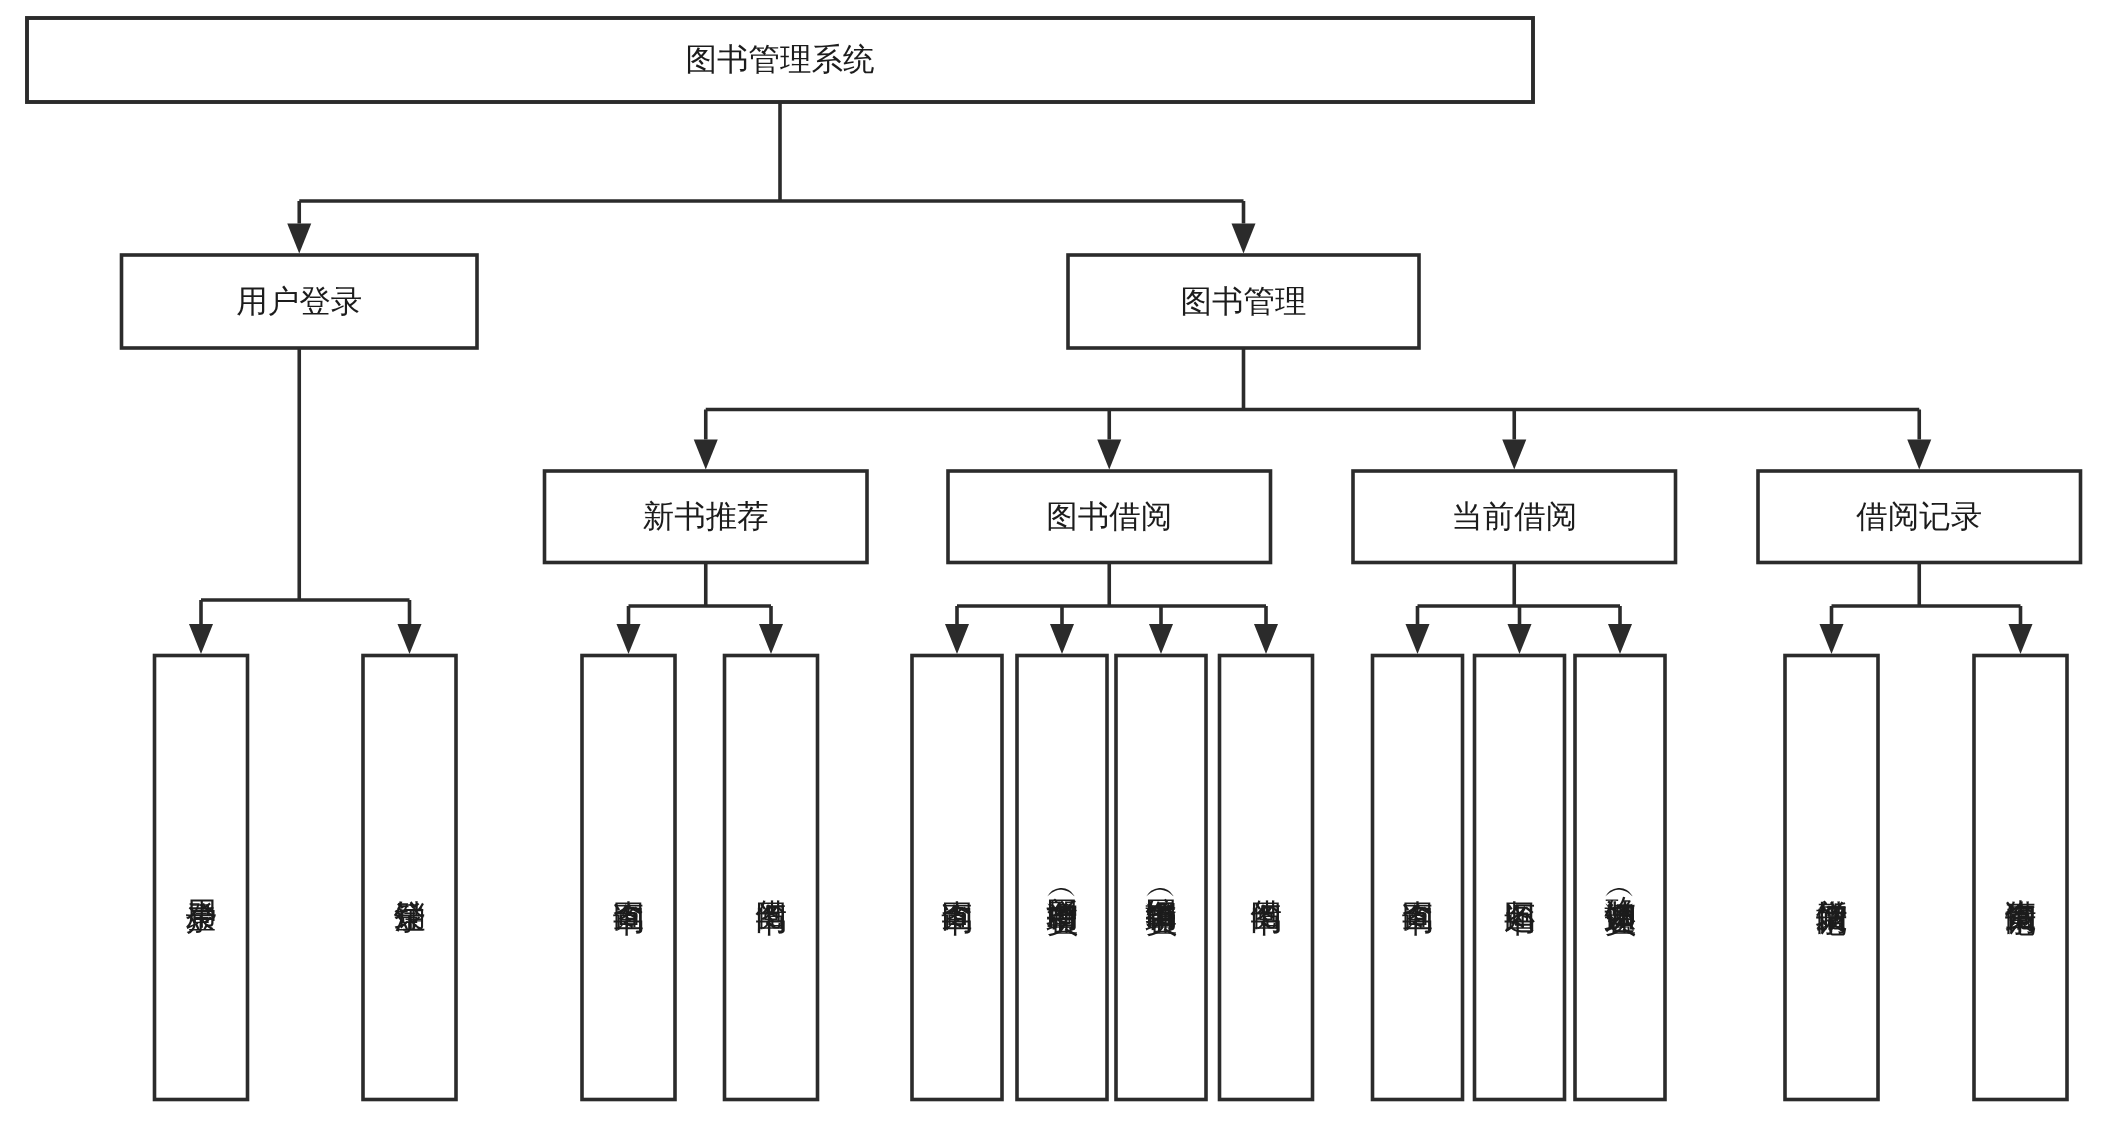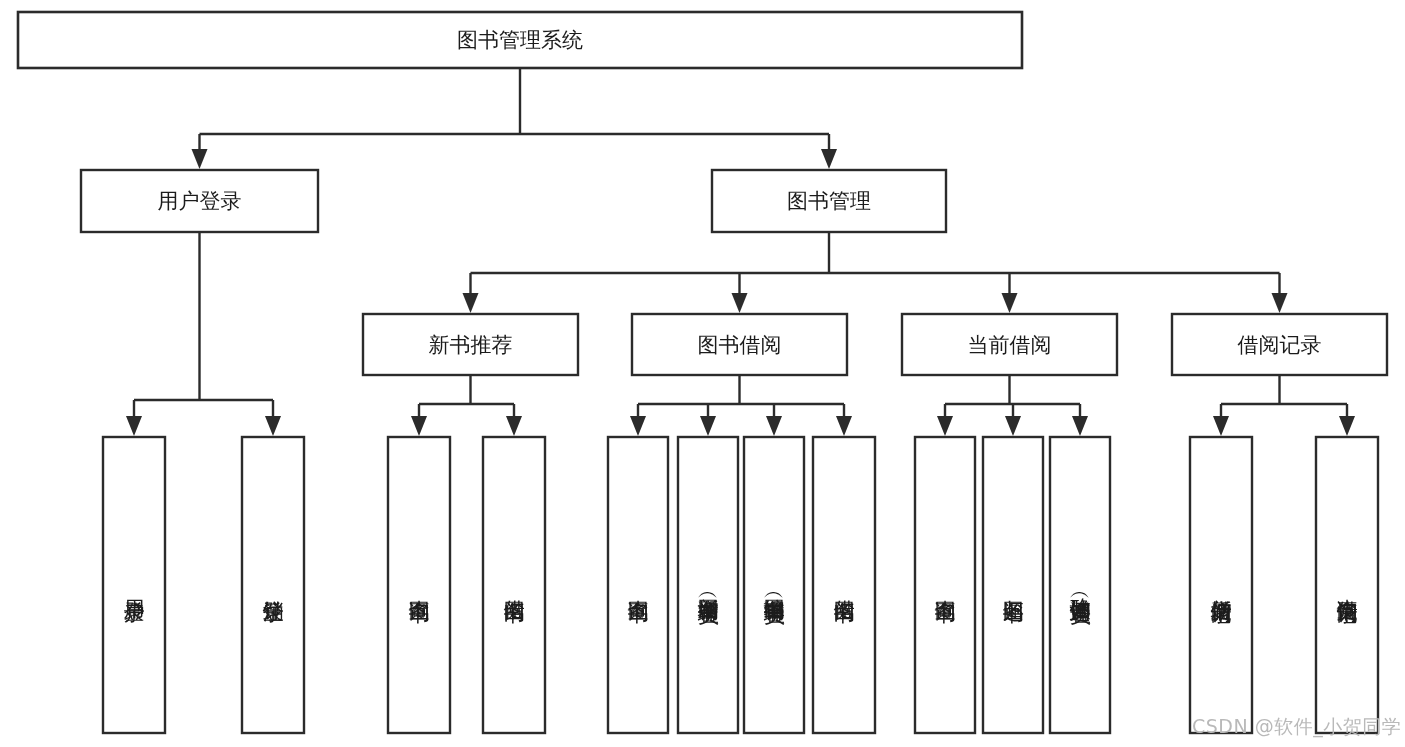--- a/index.html
+++ b/index.html
@@ -182,15 +182,14 @@
       <div class="node-label-v" style="left: 678px; top: 437px; width: 60px; height: 296px;">新增图书（管理员）</div>
       <div class="node-label-v" style="left: 744px; top: 437px; width: 60px; height: 296px;">编辑图书（管理员）</div>
       <div class="node-label-v" style="left: 813px; top: 437px; width: 62px; height: 296px;">借阅图书</div>
       <div class="node-label-v" style="left: 915px; top: 437px; width: 60px; height: 296px;">查询图书</div>
       <div class="node-label-v" style="left: 983px; top: 437px; width: 60px; height: 296px;">归还图书</div>
       <div class="node-label-v" style="left: 1050px; top: 437px; width: 60px; height: 296px;">确认归还（管理员）</div>
       <div class="node-label-v" style="left: 1190px; top: 437px; width: 62px; height: 296px;">新增借阅记录</div>
       <div class="node-label-v" style="left: 1316px; top: 437px; width: 62px; height: 296px;">查询借阅记录</div>
     </div>
 
-  <div class="watermark" style="left: 1192px; top: 714px;">CSDN @软件_小贺同学</div>
 
 </div>
 
 </body></html>

